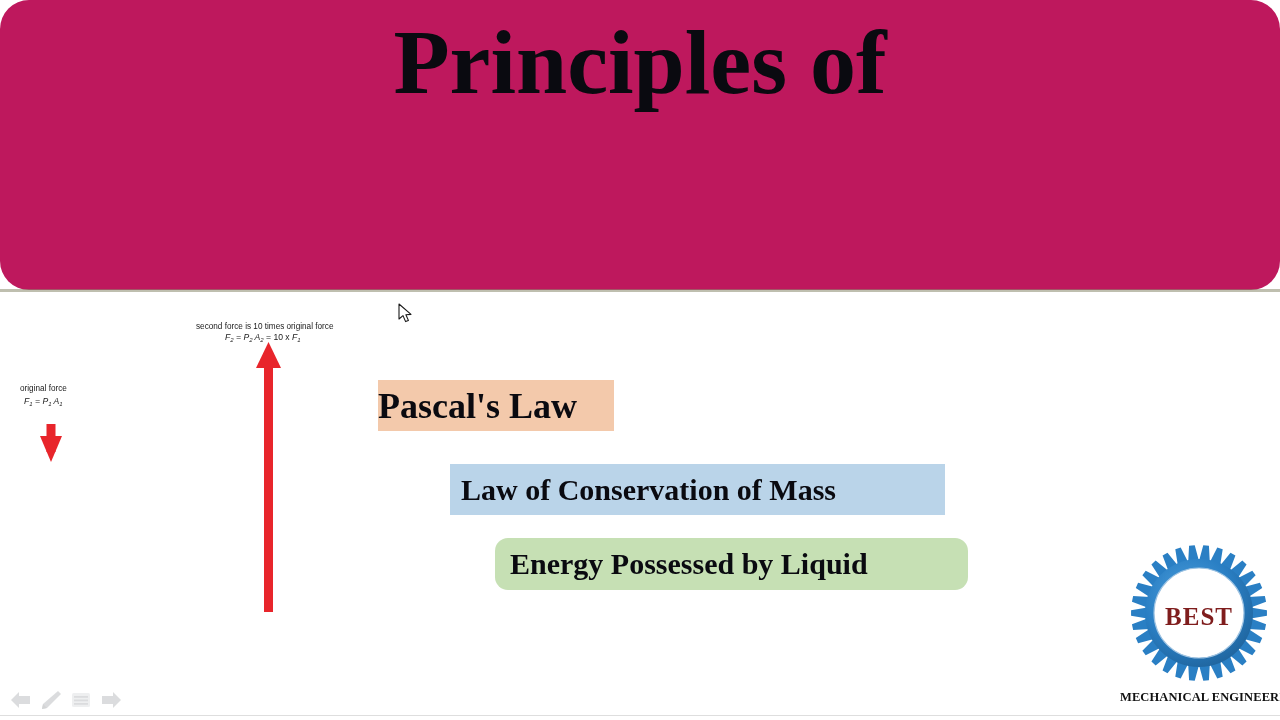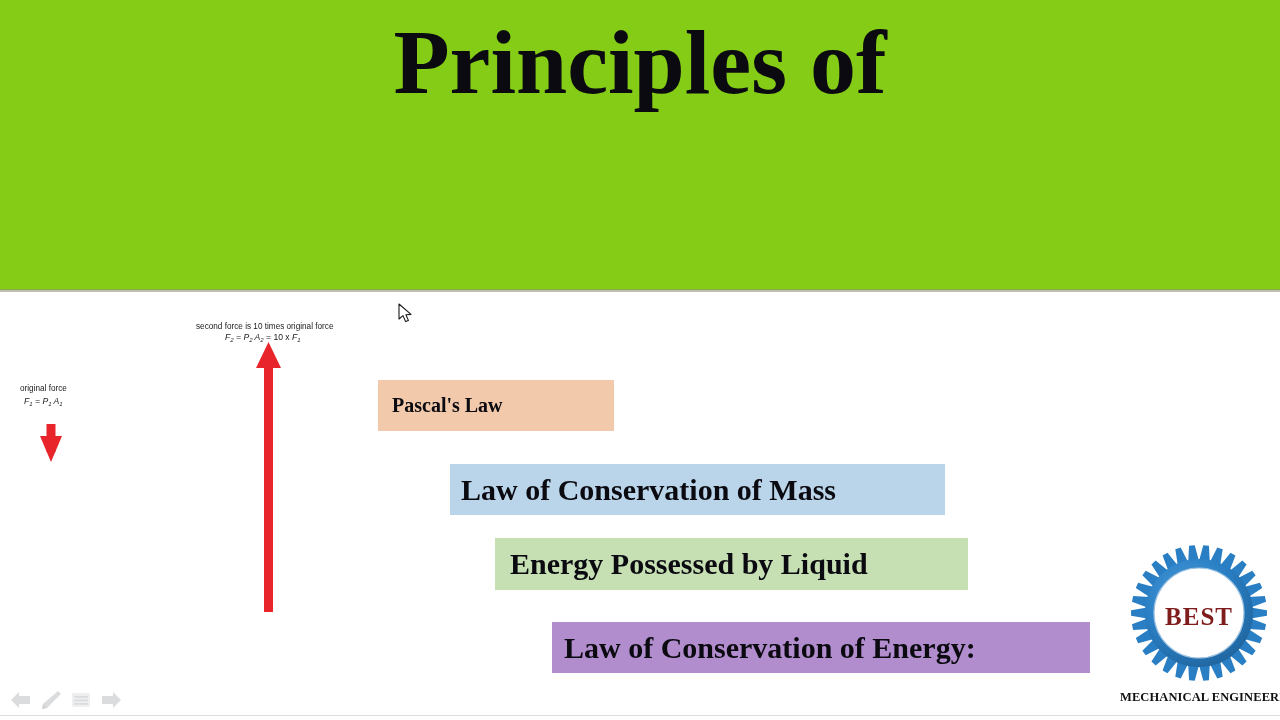--- a/index.html
+++ b/index.html
@@ -67,22 +67,21 @@
     align-items: center;
     color: #0a0a10;
     font-family: "Liberation Serif", serif;
     font-weight: bold;
     white-space: nowrap;
   }
   #principle-0 {
     left: 378px; top: 380px;
     width: 236px; height: 51px;
     background: #f3c9ab;
-    font-size: 20px;
-    padding-left: 14px;
+    font-size: 36px;
   }
   #principle-1 {
     left: 414px; top: 464px;
     width: 495px; height: 51px;
     background: #bad4e9;
     font-size: 30px;
     padding-left: 11px;
     margin-left: 36px;
   }
   #principle-2 {
@@ -167,21 +166,21 @@
     position: absolute;
     left: 398px; top: 303px;
     width: 16px; height: 22px;
   }
 </style>
 </head>
 <body>
 
 <div id="slide">
 
-  <div id="title-banner" style="background: #84cc16;">
+  <div id="title-banner" style="background: #be185d; border-radius: 29px;">
     <div class="title-line" id="title-line-1">Principles of</div>
   </div>
   <div id="title-banner-underline"></div>
 
   <div id="diagram">
     <svg width="380" height="300" viewBox="0 0 380 300" xmlns="http://www.w3.org/2000/svg">
       <defs>
         <linearGradient id="metalV" x1="0" y1="0" x2="1" y2="0">
           <stop offset="0%" stop-color="#8f9295"></stop>
           <stop offset="22%" stop-color="#e9ebec"></stop>
@@ -365,22 +364,21 @@
         <text x="117" y="583" font-size="8.4">Pascal's principle</text>
         <text x="137" y="594" font-size="8.6" font-style="italic">P<tspan font-size="6" dy="2">1</tspan><tspan dy="-2" font-style="normal"> = </tspan><tspan font-style="italic">P</tspan><tspan font-size="6" dy="2">2</tspan></text>
 
         <text x="217" y="594" font-size="8.2">© 2012 Encyclopædia Britannica, Inc.</text>
       </g>
     </svg>
   </div>
 
   <div class="principle" id="principle-0" style="background: rgb(243, 201, 171);">Pascal's Law</div>
   <div class="principle" id="principle-1" style="background: rgb(186, 212, 233);">Law of Conservation of Mass</div>
-  <div class="principle" id="principle-2" style="background: rgb(198, 224, 180);">Energy Possessed by Liquid</div>
-  <div class="principle" id="principle-3" style="background: rgb(178, 141, 206);">Law of Conservation of Energy:</div>
+  <div class="principle" id="principle-2" style="background: rgb(198, 224, 180); border-radius: 13px;">Energy Possessed by Liquid</div>
 
   <div id="logo">
     <svg id="logo-gear" width="150" height="140" viewBox="0 0 150 140" xmlns="http://www.w3.org/2000/svg">
       <defs>
         <radialGradient id="gearGrad" cx="0.4" cy="0.35" r="0.75">
           <stop offset="0%" stop-color="#4ea0dd"></stop>
           <stop offset="55%" stop-color="#2a7fc4"></stop>
           <stop offset="100%" stop-color="#1d5f96"></stop>
         </radialGradient>
       </defs>

